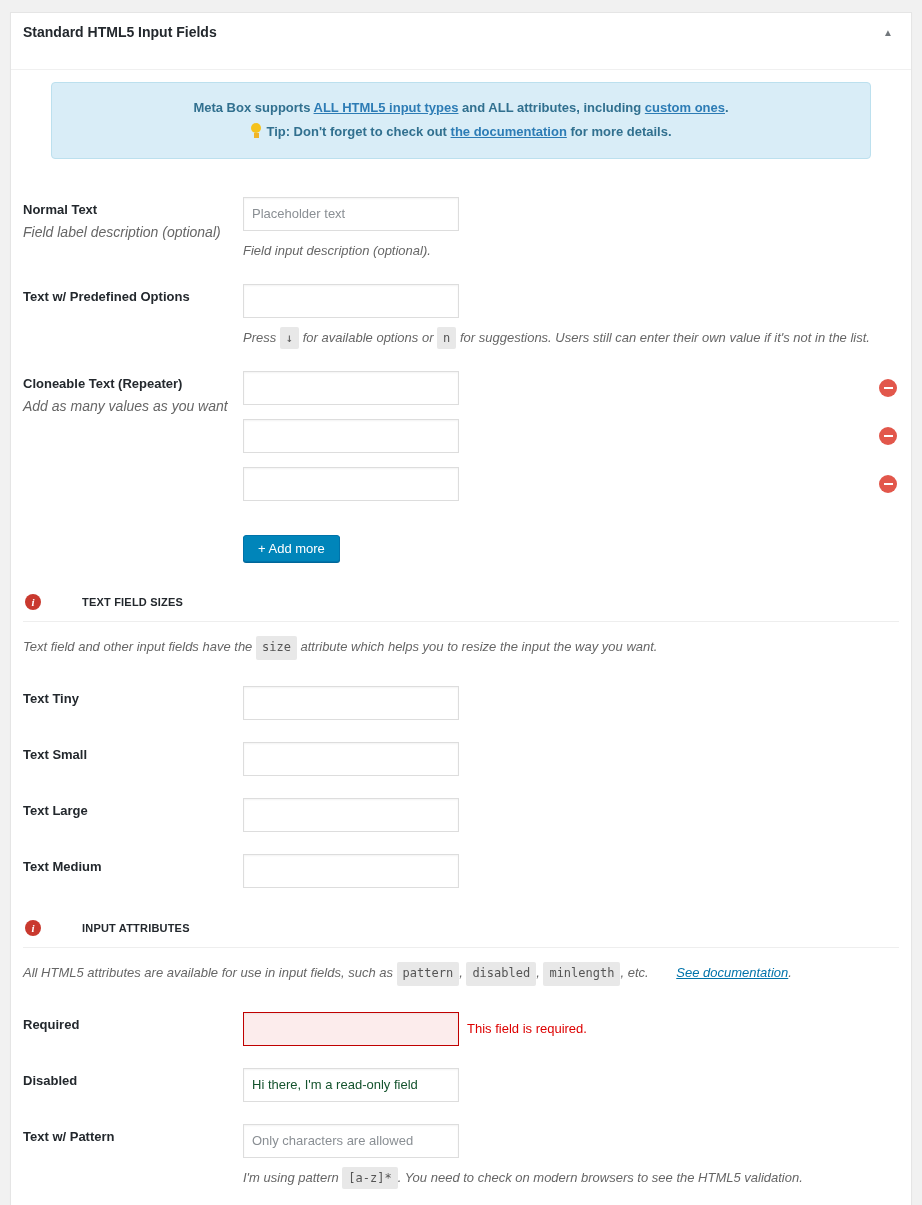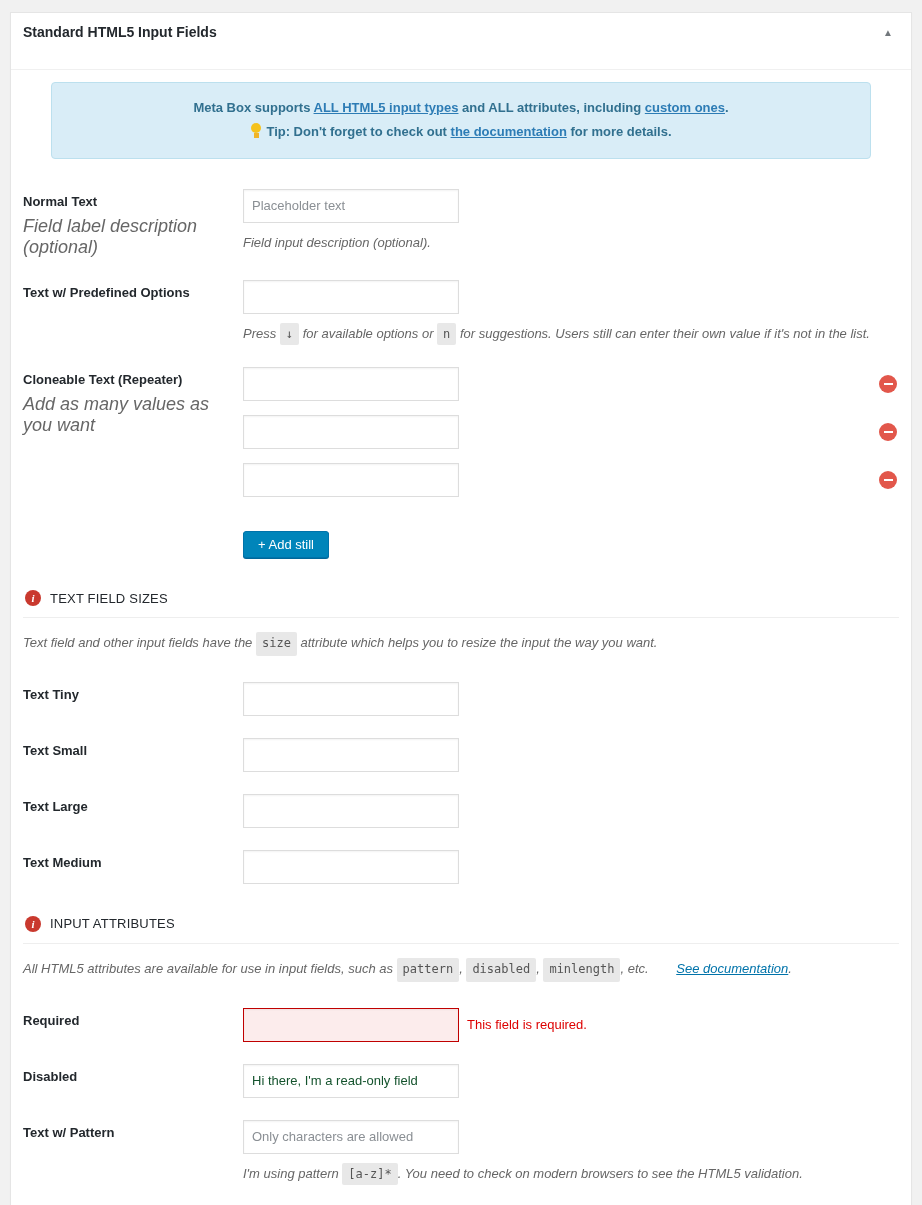--- a/index.html
+++ b/index.html
@@ -16,24 +16,24 @@
 
   .notice { margin:12px 28px 0; background:#d9edf7; border:1px solid #bce0ee; border-radius:4px;
     padding:13px 12px; text-align:center; color:#31708f; font-weight:bold; font-size:13px; line-height:1.9; }
   .notice a { color:#2d7cb5; font-weight:bold; text-decoration:underline; cursor:pointer; }
   .bulb-icon { display:inline-block; position:relative; width:12px; height:15px; vertical-align:-2px; margin-right:4px; }
   .bulb-icon::before { content:""; position:absolute; top:0; left:1px; width:10px; height:10px;
     border-radius:50%; background:#f5c21d; }
   .bulb-icon::after { content:""; position:absolute; bottom:0; left:3.5px; width:5px; height:5px; background:#f0b429; }
 
   .fields { padding:30px 0 0; }
-  .field-row { display:flex; margin:0 0 22px; }
+  .field-row { display:flex; margin:8px 0 22px; }
   .label-col { width:220px; flex-shrink:0; padding-top:5px; }
   .label-col label { font-size:13px; font-weight:bold; color:#23282d; display:block; }
-  .label-desc { font-style:italic; color:#666; font-size:18px; margin-top:7px; font-weight:normal; }
+  .label-desc { font-style:italic; color:#666; font-size:14px; margin-top:7px; font-weight:normal; }
   .input-col { flex:1; min-width:0; }
 
   input.txt { height:28px; width:216px; border:1px solid #ddd; background:#fff; padding:16px 8px;
     font-size:13px; color:#32373c; font-family:"Liberation Sans", sans-serif;
     box-shadow:inset 0 1px 2px rgba(0,0,0,.05); }
   input.txt::placeholder { color:#8a8f94; opacity:1; }
   input.txt:disabled { color:#14532d; background:#fff; }
   .input-desc { font-style:italic; color:#666; font-size:13px; margin-top:9px; line-height:1.7; }
   .kbd { display:inline-block; background:#e8e8e8; color:#555; font-family:"DejaVu Sans Mono", monospace;
     font-style:normal; font-size:12px; padding:1px 6px; border-radius:2px; }
@@ -46,21 +46,21 @@
   .minus-bar { width:9px; height:2px; background:#fff; display:block; }
   .add-more-btn { margin-top:20px; background:#0085ba; border:1px solid #0073aa; box-shadow:0 1px 0 #006799;
     color:#fff; font-size:13px; padding:5px 14px; border-radius:3px; cursor:pointer;
     font-family:"Liberation Sans", sans-serif; }
 
   .section-heading { display:flex; align-items:center; gap:9px; margin-top:32px; padding:0 0 11px 2px;
     border-bottom:1px solid #eee; }
   .info-icon { width:16px; height:16px; border-radius:50%; background:#c9392e; color:#fff; font-size:11px;
     font-weight:bold; font-family:"Liberation Serif", serif; display:flex; align-items:center;
     justify-content:center; flex-shrink:0; font-style:italic; }
-  .section-heading h3 { font-size:13px; font-weight:normal; color:#23282d; letter-spacing:.2px; }
+  .section-heading h3 { font-size:11px; font-weight:bold; color:#23282d; letter-spacing:.2px;margin-left:32px; }
   .section-desc { font-style:italic; color:#666; font-size:13px; margin:13px 0 26px; line-height:1.8; }
   .section-desc a, .input-desc a { color:#0073aa; text-decoration:underline; font-style:italic; cursor:pointer;margin-left:24px; }
 
   input.required-input { border:1px solid #c00000; background:#fcecec; }
   .error-text { color:#dd0000; font-size:13px; margin-left:8px; }
 </style>
 </head>
 <body>
 
 <div class="page">
@@ -118,21 +118,21 @@
               <button class="minus-btn">
                   <span class="minus-bar"></span>
                 </button>
             </div>
             <div class="clone-row">
               <input class="txt" type="text" style="">
               <button class="minus-btn">
                   <span class="minus-bar"></span>
                 </button>
             </div>
-            <button class="add-more-btn">+ Add still</button>
+            <button class="add-more-btn">+ Add more</button>
           </div>
         </div>
 
         <div class="section-heading">
           <span class="info-icon">i</span>
           <h3>TEXT FIELD SIZES</h3>
         </div>
         <p class="section-desc"><span>Text field and other input fields have the </span><span class="kbd">size</span><span> attribute which helps you to resize the input the way you want.</span></p>
 
         <div class="field-row">

